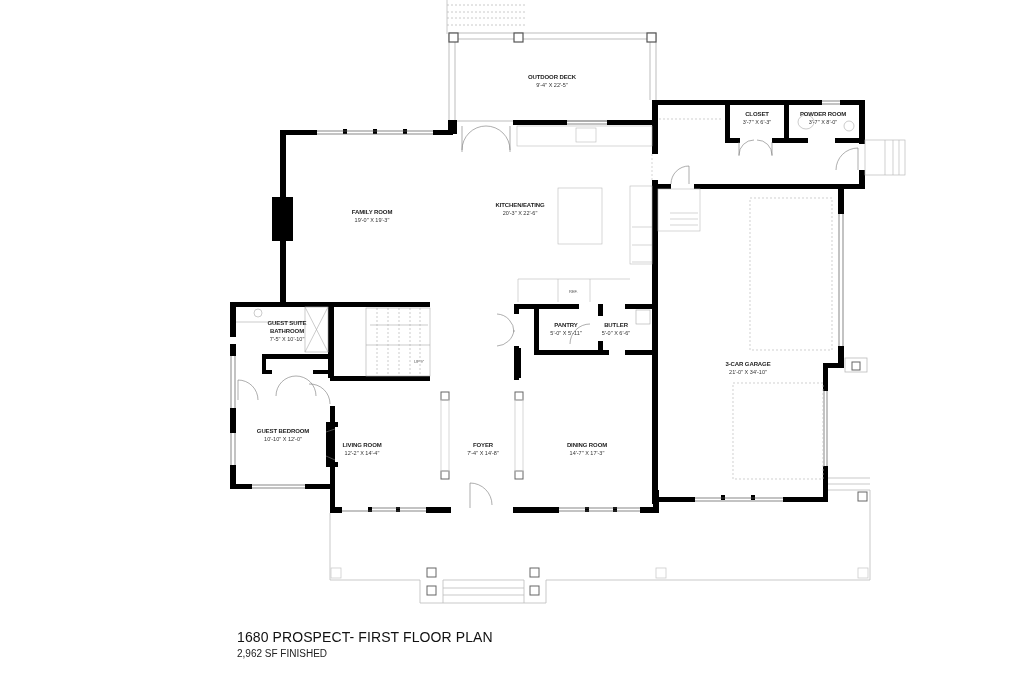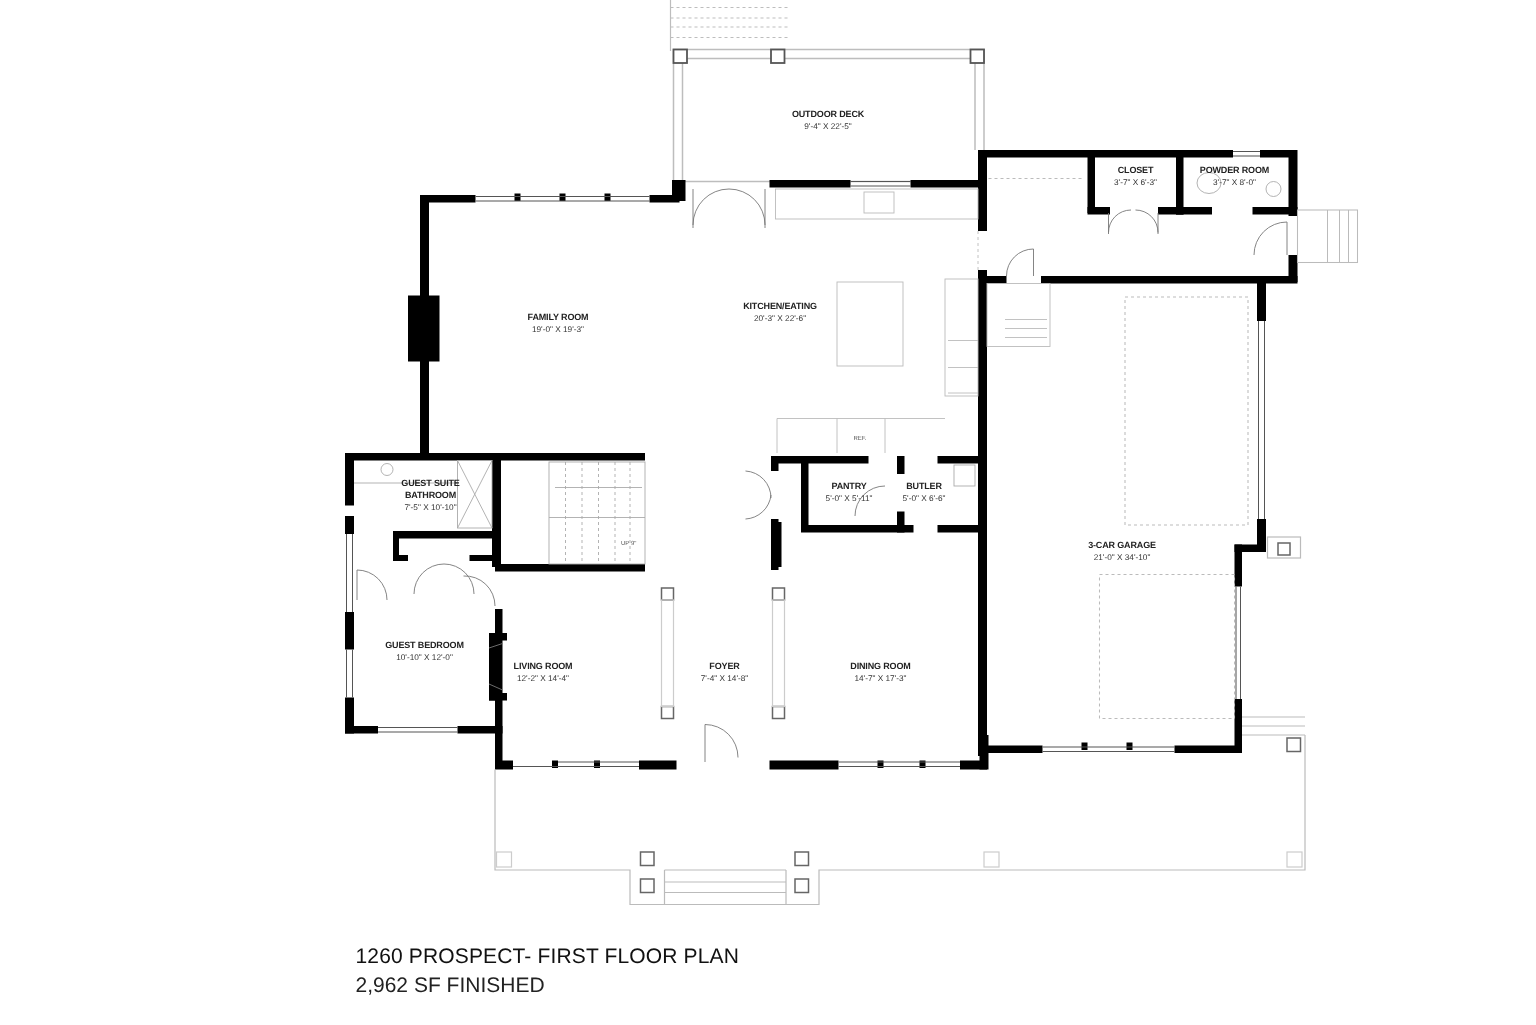--- a/index.html
+++ b/index.html
@@ -4,21 +4,21 @@
 <style>
   html, body { margin: 0; padding: 0; background: #ffffff; }
   body { width: 1024px; height: 683px; position: relative; overflow: hidden; font-family: "Liberation Sans", sans-serif; }
   #plan { position: absolute; left: 0; top: 0; width: 1024px; height: 683px; }
   .room-label { position: absolute; text-align: center; transform: translateX(-50%); white-space: nowrap; }
   .room-name { display: block; font-family: "Liberation Sans", sans-serif; font-size: 6px; font-weight: bold; color: #222; letter-spacing: -0.1px; line-height: 8px; }
   .room-dim { display: block; font-family: "Liberation Sans", sans-serif; font-size: 5.5px; color: #333; line-height: 8px; }
   .small-note { position: absolute; font-family: "Liberation Sans", sans-serif; font-size: 4px; color: #555; }
   #title-block { position: absolute; left: 237px; top: 629px; }
   #plan-title { font-family: "Liberation Sans", sans-serif; font-size: 14px; color: #111; letter-spacing: 0.1px; line-height: 16px; }
-  #plan-subtitle { font-family: "Liberation Sans", sans-serif; font-size: 14px; color: #222; margin-top: 3px; }
+  #plan-subtitle { font-family: "Liberation Sans", sans-serif; font-size: 10px; color: #222; margin-top: 3px; }
 </style>
 </head>
 <body>
 
 <svg id="plan" viewBox="0 0 1024 683" xmlns="http://www.w3.org/2000/svg">
 
   <g stroke="#bdbdbd" stroke-width="0.8" fill="none">
     <line x1="447" y1="5" x2="527" y2="5" stroke-dasharray="2,2"></line>
     <line x1="447" y1="12" x2="527" y2="12" stroke-dasharray="2,2"></line>
     <line x1="447" y1="18" x2="527" y2="18" stroke-dasharray="2,2"></line>
@@ -316,15 +316,15 @@
 </div>
 <div class="room-label" style="left:587px; top:441px;">
   <span class="room-name">DINING ROOM</span>
   <span class="room-dim">14'-7" X 17'-3"</span>
 </div>
 
 <span class="small-note" style="left:569px; top:289px;">REF.</span>
 <span class="small-note" style="left:414px; top:359px;">UP 9"</span>
 
 <div id="title-block">
-  <div id="plan-title">1260 PROSPECT- FIRST FLOOR PLAN</div>
+  <div id="plan-title">1680 PROSPECT- FIRST FLOOR PLAN</div>
   <div id="plan-subtitle">2,962 SF FINISHED</div>
 </div>
 
 </body></html>

